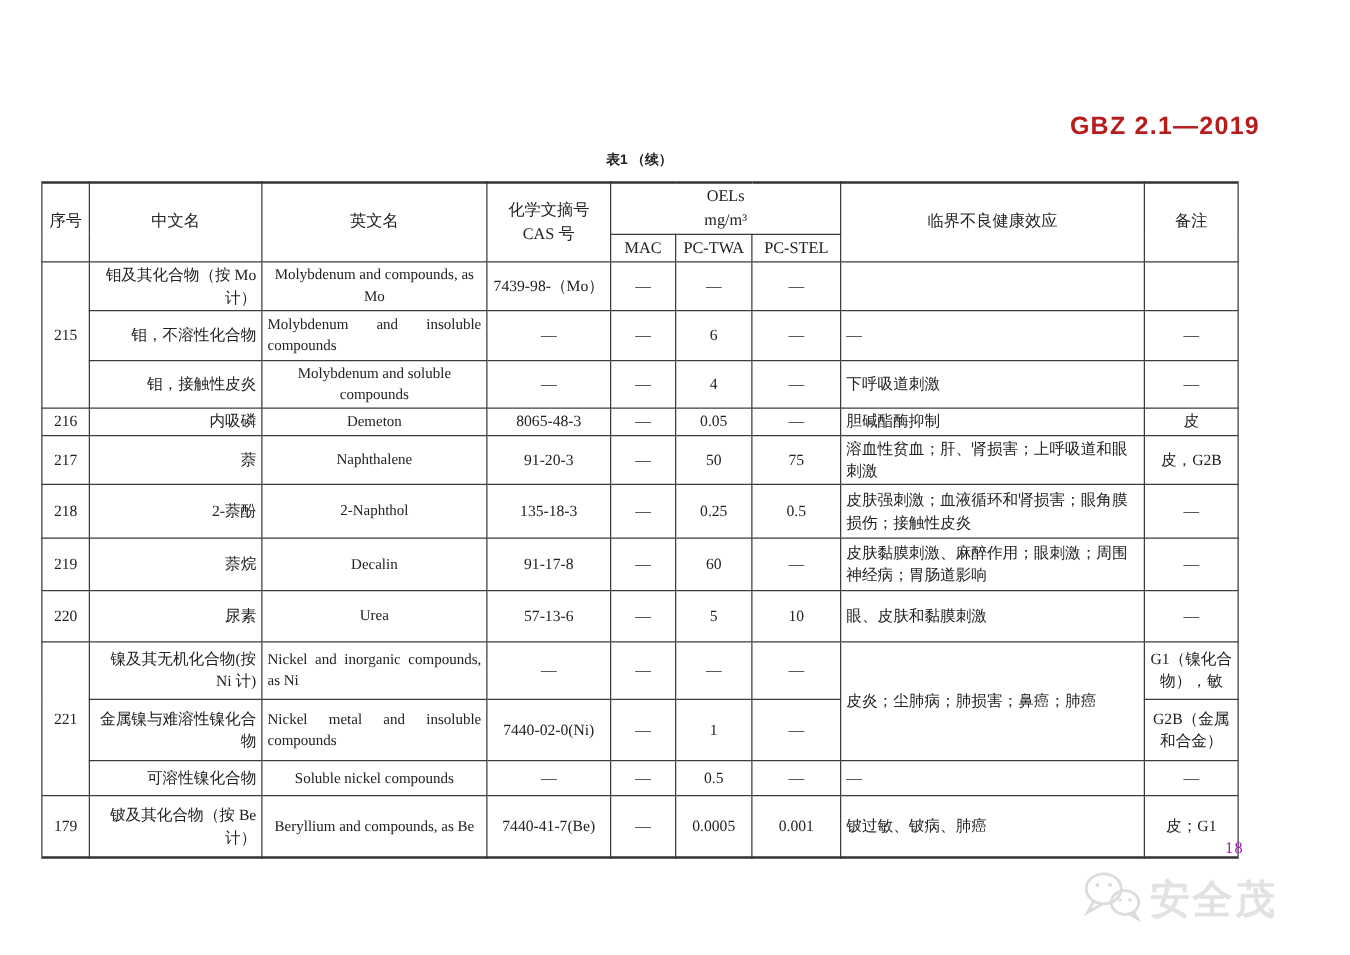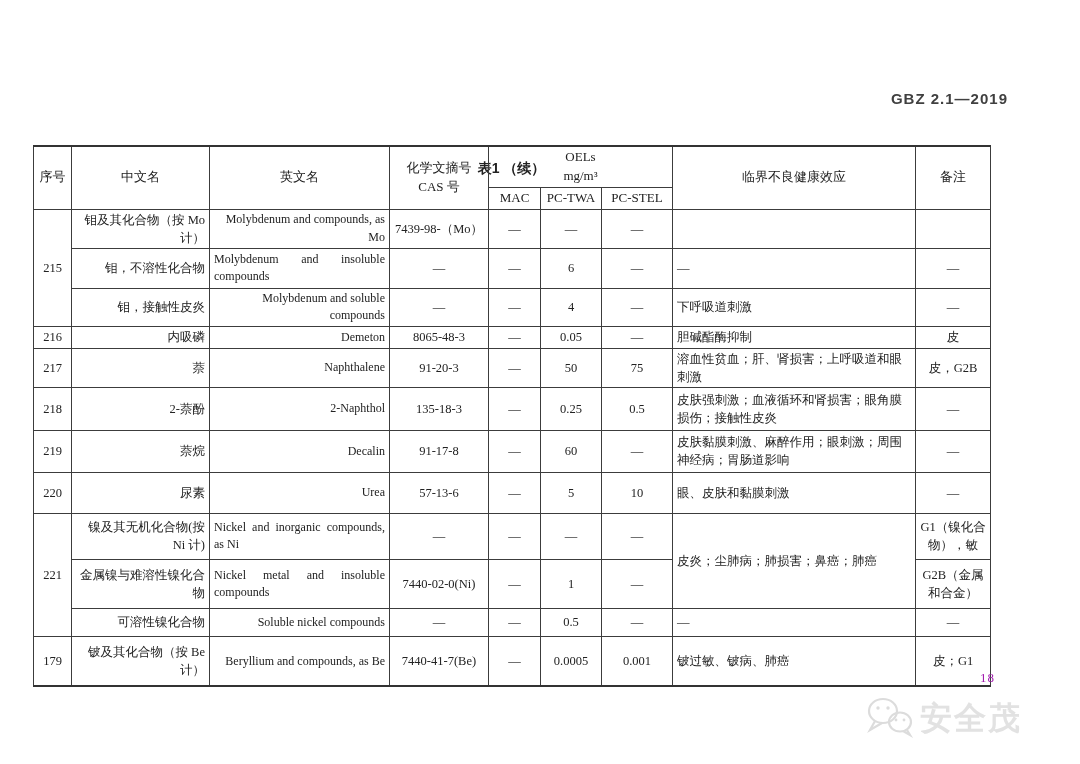--- a/index.html
+++ b/index.html
@@ -11,47 +11,47 @@
   .page{
     position:relative;
     width:1080px;height:764px;
     background:#ffffff;
     overflow:hidden;
     color:#1f1f1f;
   }
   .doc-ref{
     position:absolute;top:90px;right:72px;
     font-family:"Liberation Sans","DejaVu Sans",sans-serif;
-    font-weight:bold;font-size:15px;letter-spacing:1px;color:#404040;
+    font-weight:bold;font-size:20px;letter-spacing:1px;color:#b91c1c;
   }
   .caption{
     position:absolute;top:120px;left:33px;width:957px;
     text-align:center;
     font-family:"Liberation Sans","DejaVu Sans",sans-serif;
-    font-weight:bold;font-size:14px;color:#222;margin-top:40px;
+    font-weight:bold;font-size:11px;color:#222;
   }
   table.oel-table{
     position:absolute;top:145px;left:33px;width:957px;
     border-collapse:collapse;table-layout:fixed;
     font-size:12.5px;color:#222;
     border-top:2px solid #333;border-bottom:2px solid #333;
   }
   .oel-table th,.oel-table td{
     border:1px solid #3c3c3c;
     vertical-align:middle;
     padding:1px 4px;
     line-height:1.45;
     overflow:hidden;
   }
   .oel-table thead th{
     font-weight:normal;text-align:center;font-size:13px;
   }
   .c-idx,.c-cas,.c-mac,.c-twa,.c-stel,.c-rem{text-align:center;}
   .c-cn{text-align:right;padding-left:7px;padding-right:5px;}
-  .c-en{text-align:right;padding-left:7px;padding-right:5px;font-size:12px;}
+  .c-en{text-align:center;padding-left:7px;padding-right:5px;font-size:12px;}
   .c-eff{text-align:left;padding-left:7px;padding-right:5px;}
   .just{text-align:justify;text-justify:inter-word;}
   .page-number{
     position:absolute;top:670px;right:85px;
     font-size:13px;color:#a21caf;letter-spacing:1px;
   }
   .watermark{
     position:absolute;top:696px;right:58px;
     display:flex;align-items:center;gap:6px;
     pointer-events:none;

